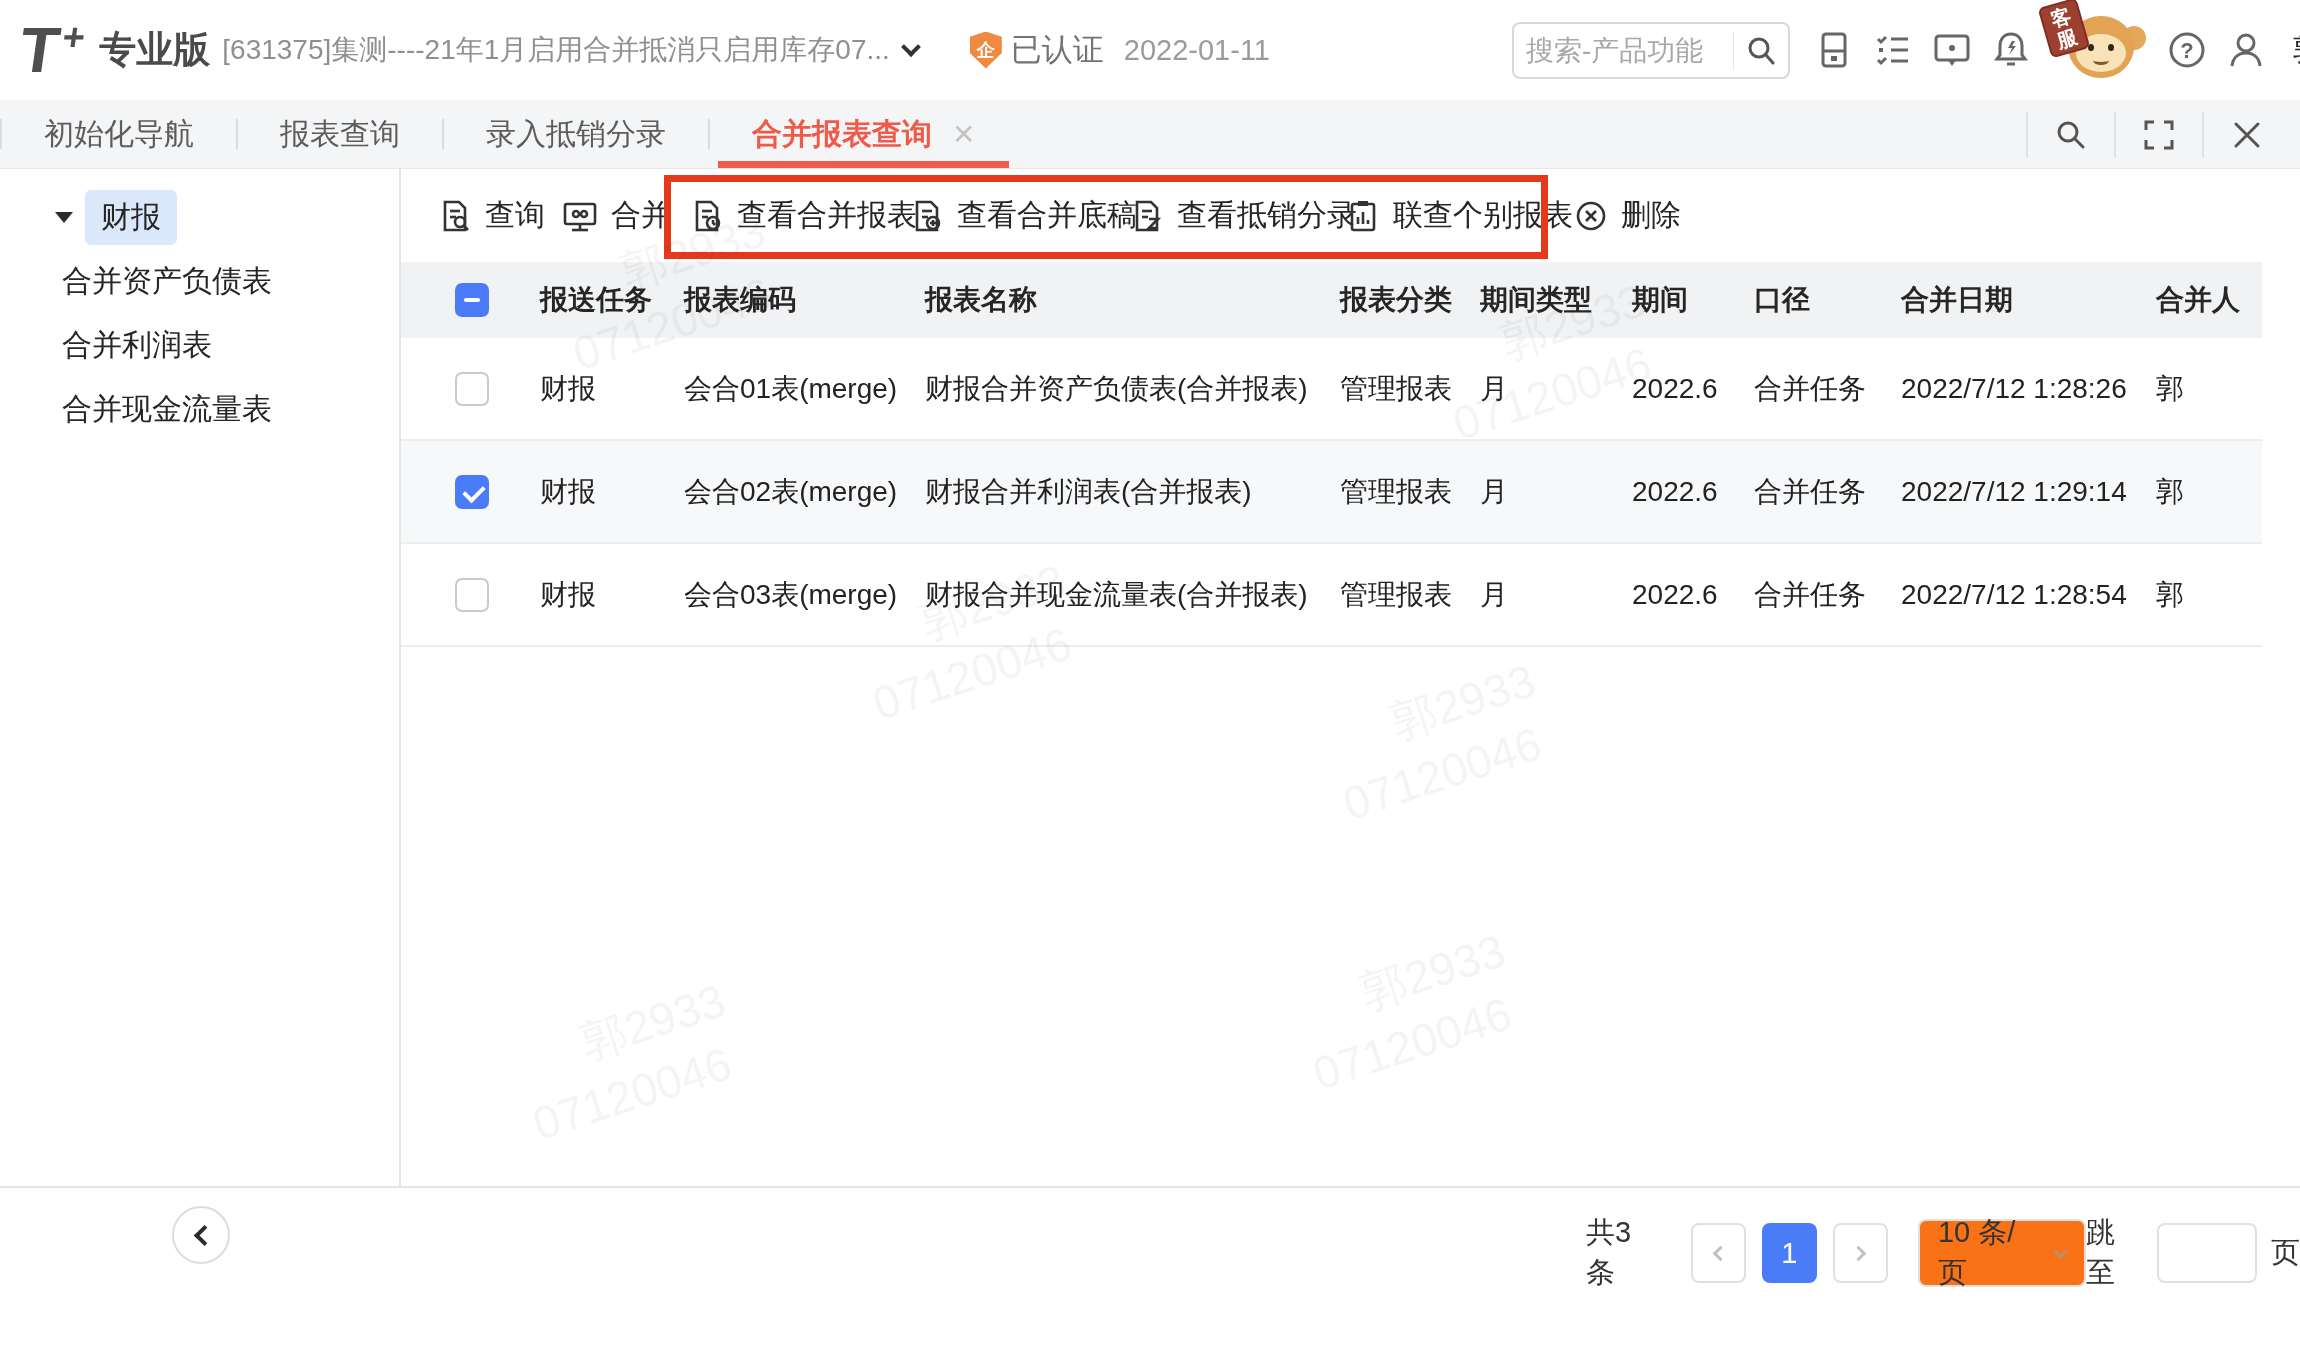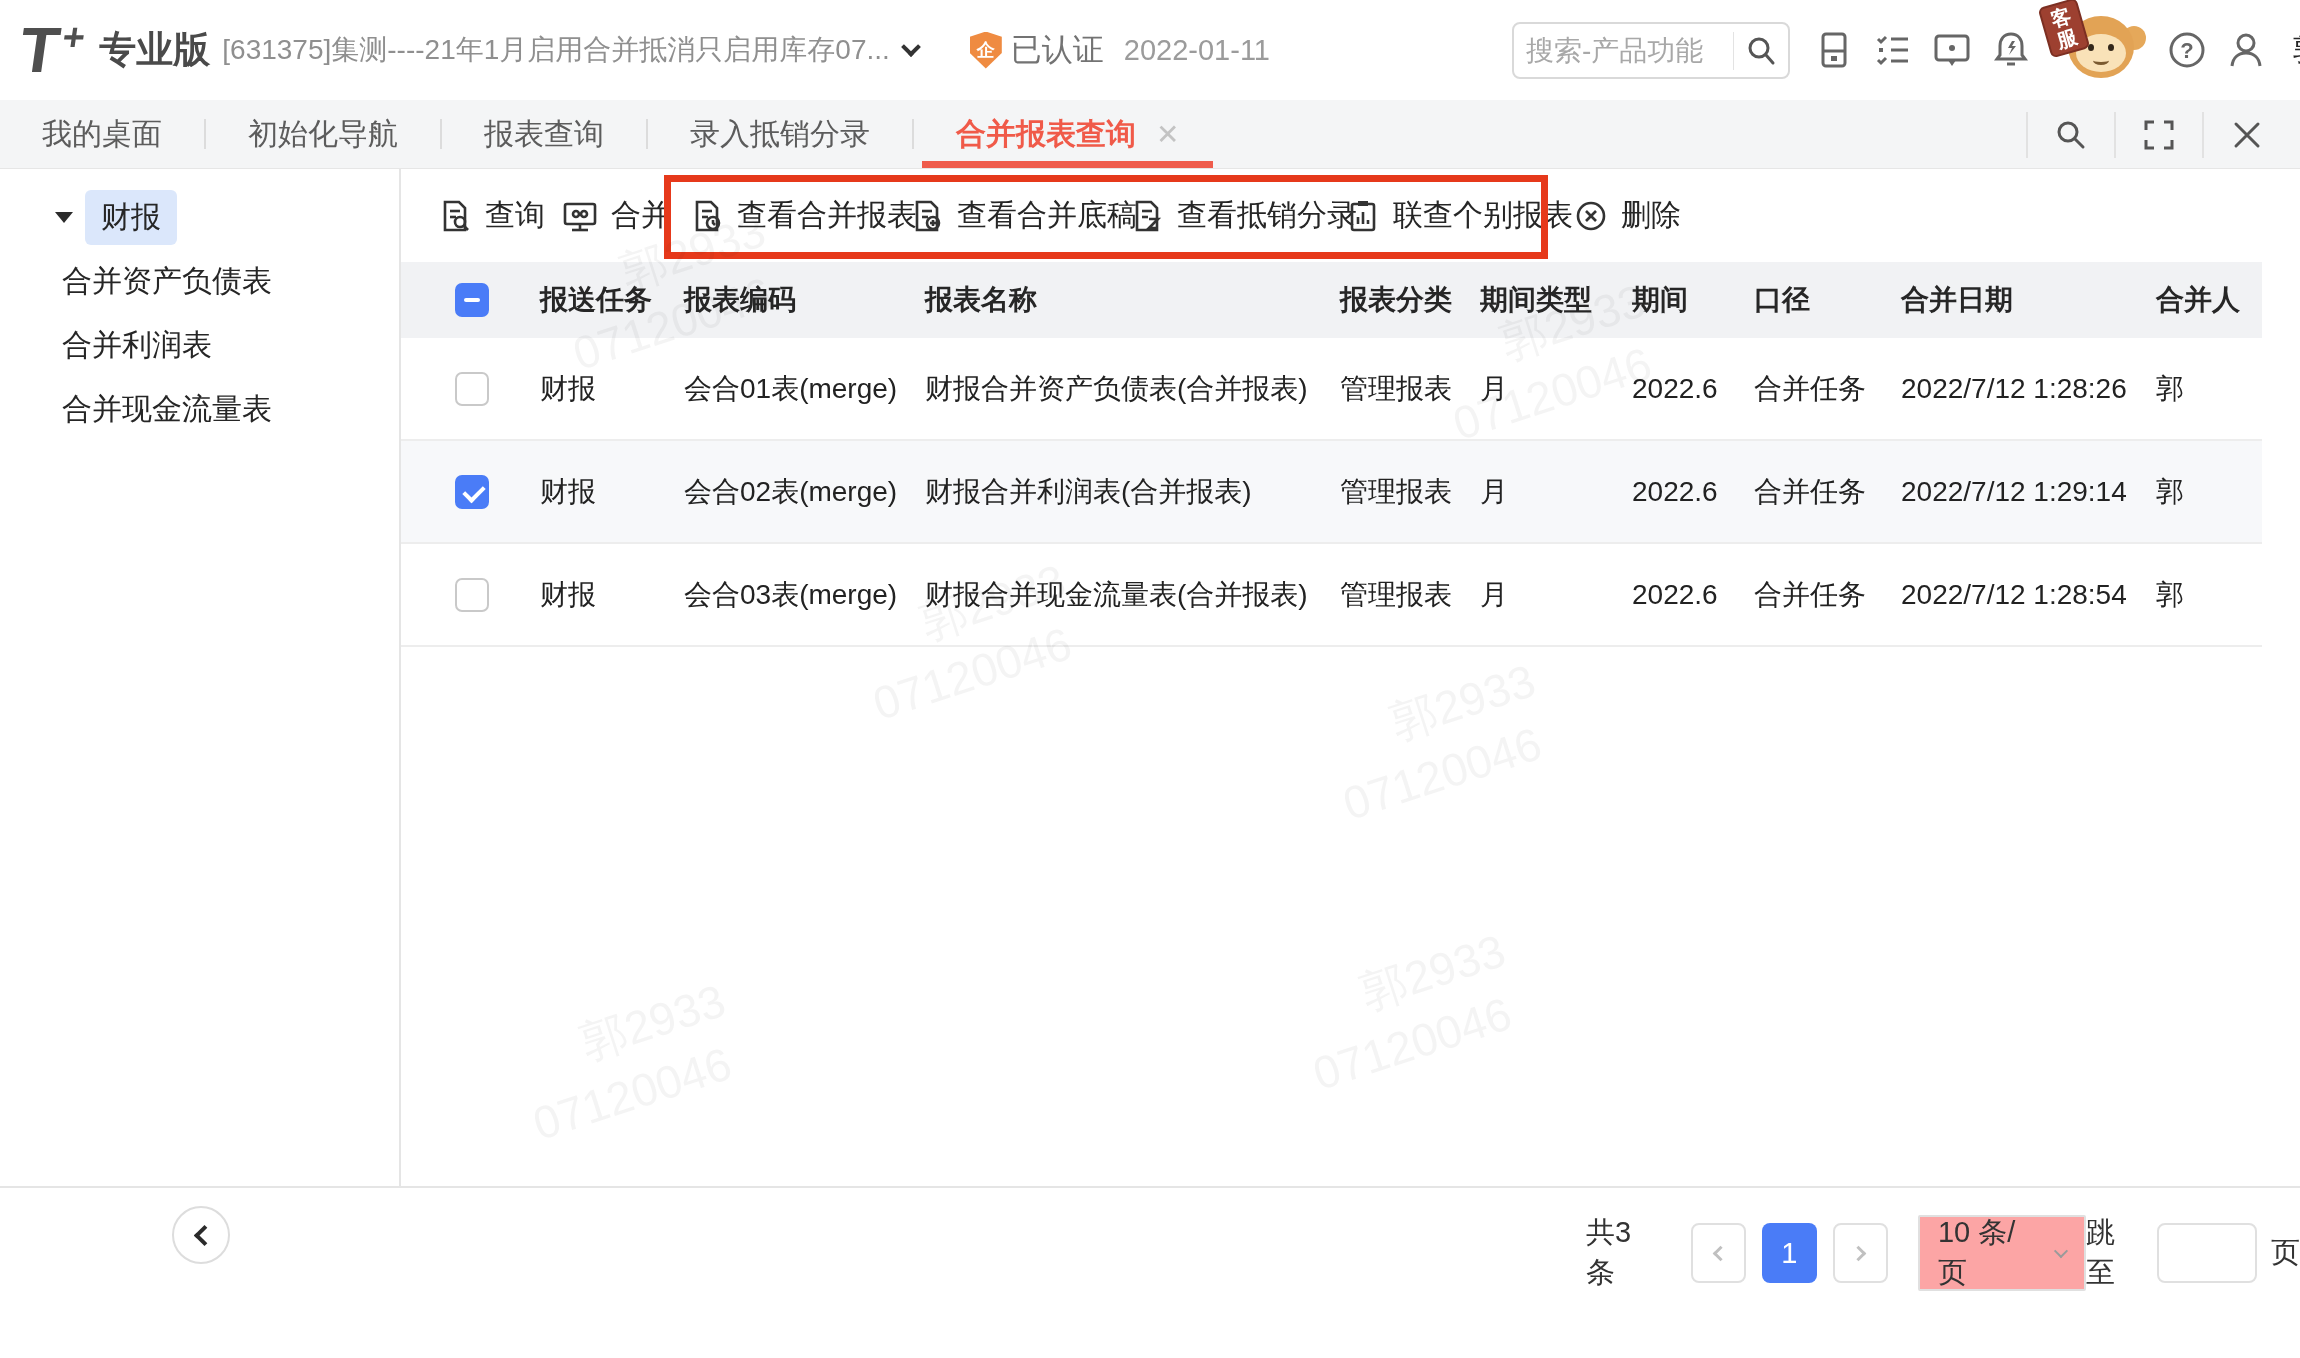--- a/index.html
+++ b/index.html
@@ -84,21 +84,21 @@
   .footer{position:absolute;left:0;top:1186px;width:2300px;height:172px;border-top:2px solid #e5e5e5;background:#fff}
   .collapse-btn{position:absolute;left:172px;top:18px;width:58px;height:58px;border:2px solid #ddd;border-radius:50%;display:flex;align-items:center;justify-content:center;cursor:pointer;background:#fff}
   .collapse-chev{width:15px;height:15px;border-left:4px solid #2b2b2b;border-bottom:4px solid #2b2b2b;transform:rotate(45deg);margin-left:6px}
   .pagination{position:absolute;left:1586px;top:25px;display:flex;align-items:center;font-size:29px;color:#333}
   .pg-total{margin-right:16px}
   .pg-btn{width:56px;height:60px;border:2px solid #e0e0e0;border-radius:8px;display:flex;align-items:center;justify-content:center;margin-left:16px;cursor:pointer;background:#fff}
   .pg-btn .pchev{width:11px;height:11px;border-left:3px solid #c0c0c0;border-bottom:3px solid #c0c0c0}
   .pchev.left{transform:rotate(45deg);margin-left:4px}
   .pchev.right{transform:rotate(225deg);margin-right:4px}
   .pg-cur{width:56px;height:60px;border-radius:8px;background:#4a7cf7;color:#fff;display:flex;align-items:center;justify-content:center;margin-left:16px;cursor:pointer}
-  .pg-size{height:76px;border:2px solid #e0e0e0;border-radius:2px;display:flex;align-items:center;padding:0 18px;margin-left:30px;cursor:pointer;background:#fca5a5}
+  .pg-size{height:68px;border:2px solid #e0e0e0;border-radius:8px;display:flex;align-items:center;padding:0 18px;margin-left:30px;cursor:pointer;background:#f97316}
   .pg-size .schev{width:10px;height:10px;border-right:2px solid #9a9a9a;border-bottom:2px solid #9a9a9a;transform:rotate(45deg);margin:-4px 0 0 14px}
   .pg-jump{}
   .pg-input{width:100px;height:60px;border:2px solid #e0e0e0;border-radius:8px;margin-left:14px;font-size:28px;padding:0 12px;outline:none}
   .pg-unit{margin-left:14px}
 
   
   .wm{position:absolute;z-index:40;pointer-events:none;transform:rotate(-18deg);color:rgba(45,45,45,0.05);font-size:46px;line-height:62px;white-space:nowrap}
   .wm .l1{margin-left:70px}
 </style>
 </head>
@@ -187,23 +187,20 @@
       <svg width="40" height="40" viewBox="0 0 40 40">
           <circle cx="20" cy="13" r="8" fill="none" stroke="#666" stroke-width="3"></circle>
           <path d="M6 36c1-9 7-13 14-13s13 4 14 13" fill="none" stroke="#666" stroke-width="3"></path>
         </svg>
     </span>
     <span class="user-name">郭</span>
   </div>
 </div>
 
 <div class="tabbar">
-  <div class="tab">
-      <span>我的桌面</span>
-    </div>
   <div class="tab-sep"></div>
   <div class="tab">
       <span>初始化导航</span>
     </div>
   <div class="tab-sep"></div>
   <div class="tab">
       <span>报表查询</span>
     </div>
   <div class="tab-sep"></div>
   <div class="tab">

